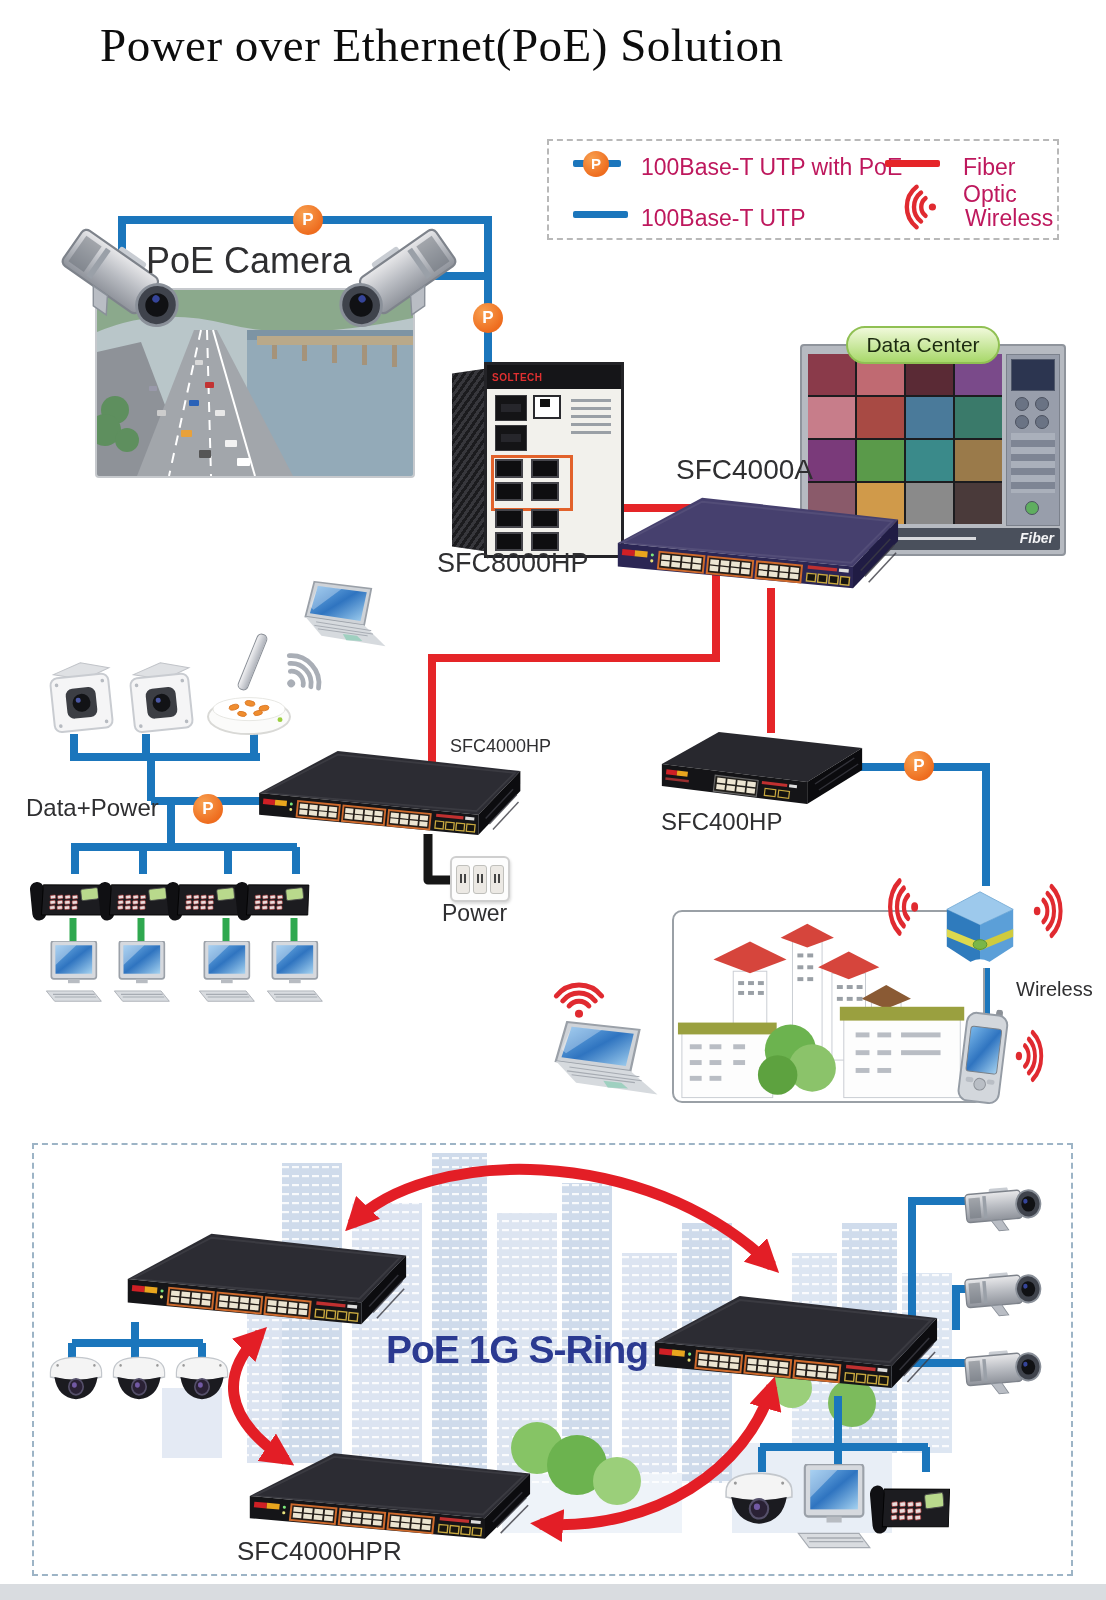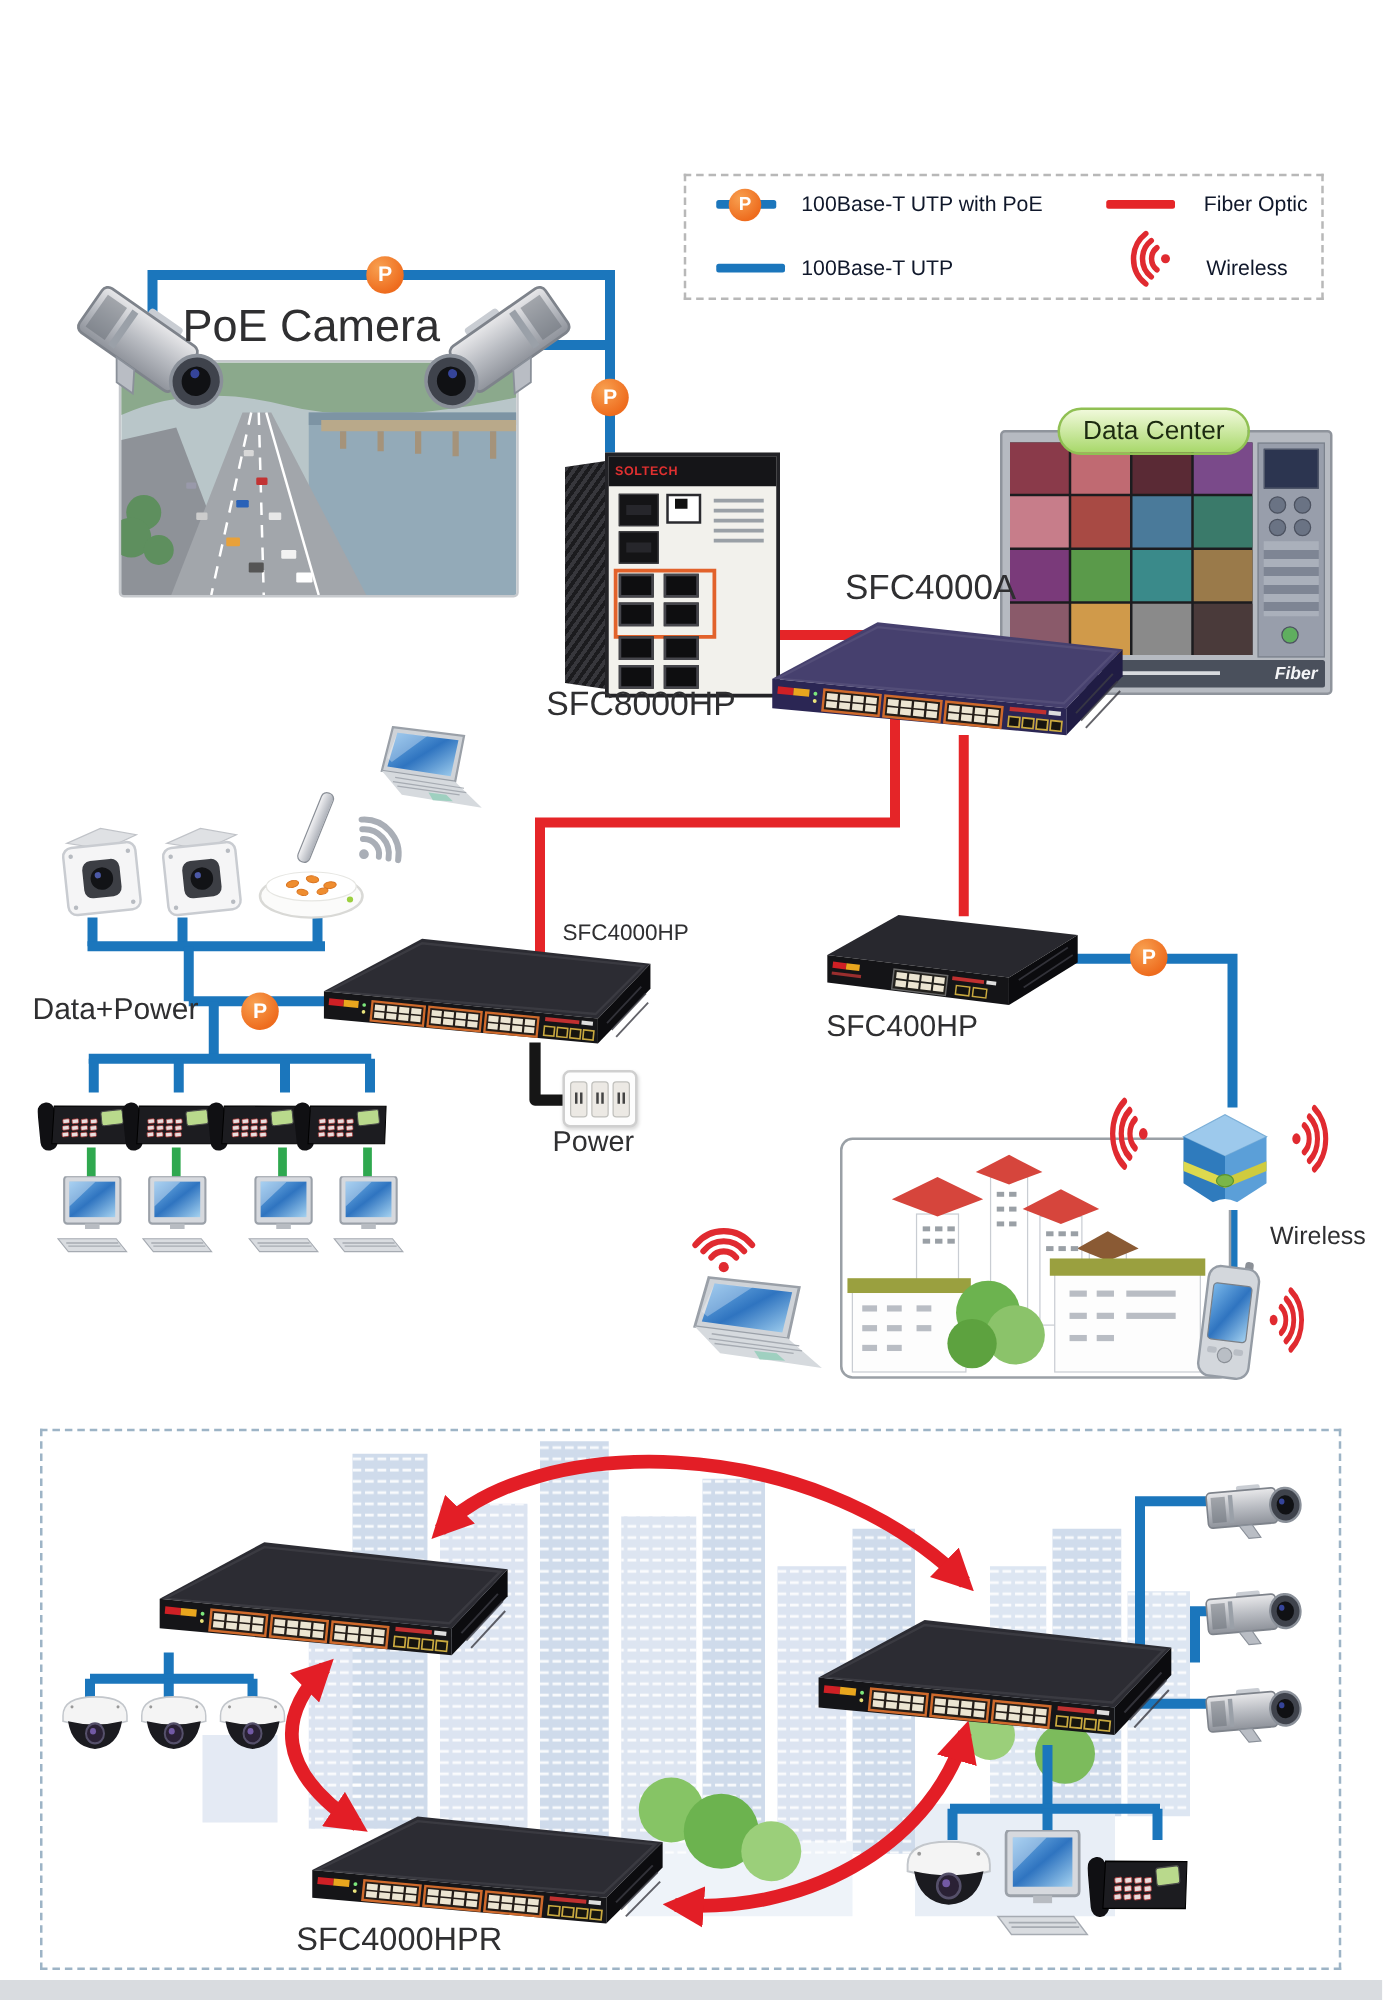--- a/index.html
+++ b/index.html
@@ -8,21 +8,21 @@
   .lbl{position:absolute;font-family:"Liberation Sans",sans-serif;color:#2f2f31;white-space:nowrap}
   .dev{position:absolute}
   .dev>svg{width:100%;height:100%;display:block;overflow:visible}
   
   #title{position:absolute;left:100px;top:18px;font-family:"Liberation Serif",serif;
          font-size:47px;color:#0d0d0d;letter-spacing:.5px}
   
   #legend{position:absolute;left:547px;top:139px;width:512px;height:101px;
           border:2px dashed #b8b8b8;box-sizing:border-box}
   .leg-line{position:absolute;height:7px;border-radius:2px}
-  .leg-txt{position:absolute;font-size:17px;color:#0f172a}
+  .leg-txt{position:absolute;font-size:23px;color:#be185d}
   
   .pbadge{position:absolute;width:30px;height:30px;border-radius:50%;
           background:radial-gradient(circle at 35% 30%,#f8a050,#ee6c1e 72%);
           color:#fff;font:bold 17px/30px "Liberation Sans",sans-serif;text-align:center;z-index:6}
   .pbadge.sm{width:26px;height:26px;font:bold 15px/26px "Liberation Sans",sans-serif}
   
   .wifi{position:absolute;transform-origin:50% 50%;overflow:visible;z-index:5}
   
   #wires{position:absolute;left:0;top:0;width:1106px;height:1600px;z-index:2;overflow:visible}.z4{z-index:4}.z5{z-index:5}.z6{z-index:6}
   
@@ -408,20 +408,21 @@
   <g fill="none" stroke="#161616" stroke-width="9" stroke-linejoin="round">
     <path d="M428,834 V880 H454"></path>
   </g>
   <g fill="none" stroke="#e31e26" stroke-width="11">
     <path d="M352,1224 C425,1148 645,1142 772,1266" marker-start="url(#ah)" marker-end="url(#ah)"></path>
     <path d="M260,1334 C222,1372 220,1416 286,1460" marker-start="url(#ah)" marker-end="url(#ah)"></path>
     <path d="M540,1524 C655,1532 748,1468 772,1386" marker-start="url(#ah)" marker-end="url(#ah)"></path>
   </g>
 </svg>
 
+<div id="title">Power over Ethernet(PoE) Solution</div>
 
 <div id="legend">
   <div class="leg-line" style="left:24px;top:19px;width:48px;background:#1b76bc"></div>
   <div class="pbadge sm" style="left:34px;top:10px">P</div>
   <div class="leg-txt" style="left:92px;top:13px">100Base-T UTP with PoE</div>
   <div class="leg-line" style="left:336px;top:19px;width:55px;background:#e52528"></div>
   <div class="leg-txt" style="left:414px;top:13px">Fiber Optic</div>
   <div class="leg-line" style="left:24px;top:70px;width:55px;background:#1b76bc"></div>
   <div class="leg-txt" style="left:92px;top:64px">100Base-T UTP</div>
   <div class="leg-txt" style="left:416px;top:64px">Wireless</div>
@@ -733,20 +734,21 @@
     </svg>
 <svg class="wifi" style="left:552px;top:966px;width:54px;height:54px;transform:rotate(-90deg);color:#e02a30">
       <use href="#sym-wifi"></use>
     </svg>
 <div class="dev z4" style="left:540px;top:1020px;width:122px;height:92px">
   <svg viewBox="0 0 108 94" preserveAspectRatio="none">
         <use href="#sym-laptop"></use>
       </svg>
 </div>
 
+<div id="ringtitle">PoE 1G S-Ring</div>
 <div class="dev z4" style="left:118px;top:1222px;width:292px;height:112px">
   <svg viewBox="0 0 300 114" preserveAspectRatio="none">
         <use href="#sym-switch24"></use>
       </svg>
 </div>
 <div class="dev z4" style="left:645px;top:1284px;width:296px;height:114px">
   <svg viewBox="0 0 300 114" preserveAspectRatio="none">
         <use href="#sym-switch24"></use>
       </svg>
 </div>

